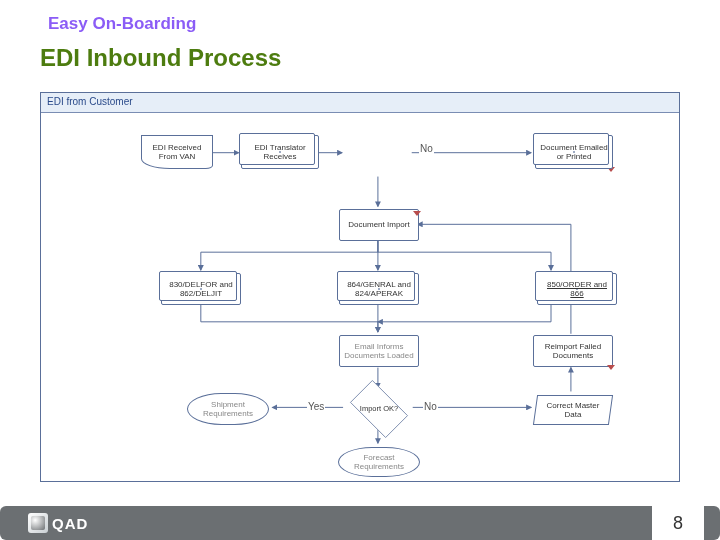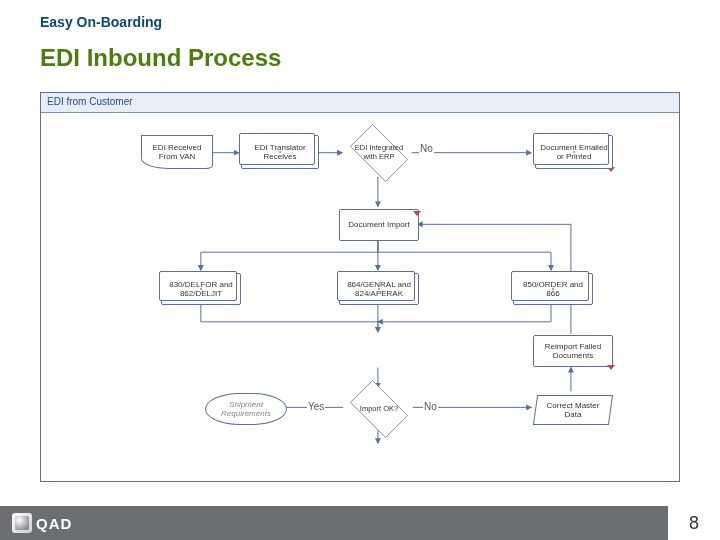--- a/index.html
+++ b/index.html
@@ -4,22 +4,22 @@
 <style>
   * { box-sizing: border-box; margin: 0; padding: 0; }
   body {
     width: 720px; height: 540px;
     font-family: Arial, Helvetica, sans-serif;
     background: #fff;
     position: relative;
     overflow: hidden;
   }
   .header-sub {
-    position: absolute; left: 40px; top: 14px;
-    font-size: 14px; font-weight: bold; color: #0c4a6e;
+    position: absolute; left: 48px; top: 14px;
+    font-size: 17px; font-weight: bold; color: #8b5cf6;
   }
   .header-main {
     position: absolute; left: 40px; top: 44px;
     font-size: 24px; font-weight: bold; color: #4d7c0f;
   }
   .diagram-frame {
     position: absolute;
     left: 40px; top: 92px;
     width: 640px; height: 390px;
     border: 1px solid #5a6f99;
@@ -116,22 +116,23 @@
     background:#fff;
     padding:0 1px;
   }
 
   
   .footer {
     position: absolute; left: 0; bottom: 0; width: 100%;
     height: 34px;
     background: #6b6f72;
     display: flex; align-items: center;
-    padding: 0 12px;
+    padding: 0 28px;
     justify-content: space-between;
+    border-radius: 6px;
   }
   .logo {
     display: flex; align-items: center; gap: 4px;
   }
   .logo-mark {
     width: 20px; height: 20px;
     background: linear-gradient(135deg,#fff,#c9cfd3);
     border-radius: 3px;
     position: relative;
   }
@@ -193,63 +194,65 @@
       <line x1="338" y1="336" x2="338" y2="352"></line>
     </g>
   </svg>
 
   <div class="node rect stack" style="left:200px; top:42px; width:78px; height:34px;">
     <span>EDI Translator Receives</span>
   </div>
   <div class="node doc stack" style="left:100px; top:42px; width:72px; height:34px;">
     <span>EDI Received From VAN</span>
   </div>
-  <div class="node decision" style="left:303px; top:38px;">
-    <div class="diamond"></div>
-    <div class="dtxt">EDI Integrated with ERP</div>
-  </div>
   <span class="edge-label" style="left:378px; top:50px;">No</span>
   <div class="node rect stack" style="left:494px; top:42px; width:78px; height:34px;">
     <span>Document Emailed or Printed</span>
   </div>
   <span class="tiny-triangle" style="left:566px; top:74px;"></span>
 
   <div class="node rect" style="left:298px; top:116px; width:80px; height:32px;">
     <span>Document Import</span>
   </div>
   <span class="tiny-triangle" style="left:372px; top:118px;"></span>
 
   <div class="node rect stack" style="left:120px; top:180px; width:80px; height:32px;">
     <span>830/DELFOR and 862/DELJIT</span>
   </div>
   <div class="node rect stack" style="left:298px; top:180px; width:80px; height:32px;">
     <span>864/GENRAL and 824/APERAK</span>
   </div>
-  <div class="node rect stack" style="left:472px; top:180px; width:80px; height:32px;">
+  <div class="node rect stack" style="left:496px; top:180px; width:80px; height:32px;text-decoration:underline;">
     <span>850/ORDER and 866</span>
   </div>
 
+  <div class="node rect" style="left:298px; top:242px; width:80px; height:32px; color:#888;">
+    <span>Email Informs Documents Loaded</span>
+  </div>
   <div class="node rect" style="left:492px; top:242px; width:80px; height:32px;">
     <span>Reimport Failed Documents</span>
   </div>
   <span class="tiny-triangle" style="left:566px; top:272px;"></span>
 
-  <div class="node oval" style="left:164px; top:300px; width:82px; height:32px; color:#888;font-style:italic;">
+  <div class="node oval" style="left:146px; top:300px; width:82px; height:32px; color:#888;">
     <span>Shipment Requirements</span>
   </div>
   <span class="edge-label" style="left:266px; top:308px;">Yes</span>
   <div class="node decision" style="left:303px; top:294px;">
     <div class="diamond"></div>
     <div class="dtxt">Import OK?</div>
   </div>
   <span class="edge-label" style="left:382px; top:308px;">No</span>
   <div class="node rect3d" style="left:494px; top:302px; width:76px; height:30px;">
     <span style="transform:skewX(8deg); display:block;">Correct Master Data</span>
   </div>
 
+  <div class="node oval" style="left:297px; top:354px; width:82px; height:30px; color:#888;">
+    <span>Forecast Requirements</span>
+  </div>
 
 </div>
 
 <div class="footer">
   <div class="logo">
     <div class="logo-mark"></div>
     <div class="logo-text">QAD</div>
   </div>
   <div class="page-num">8</div>
 </div>

